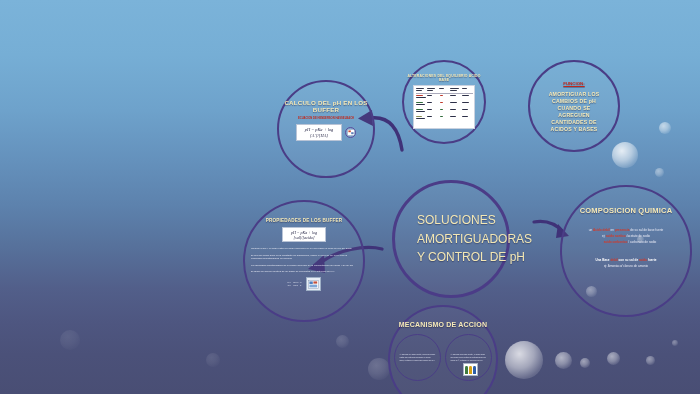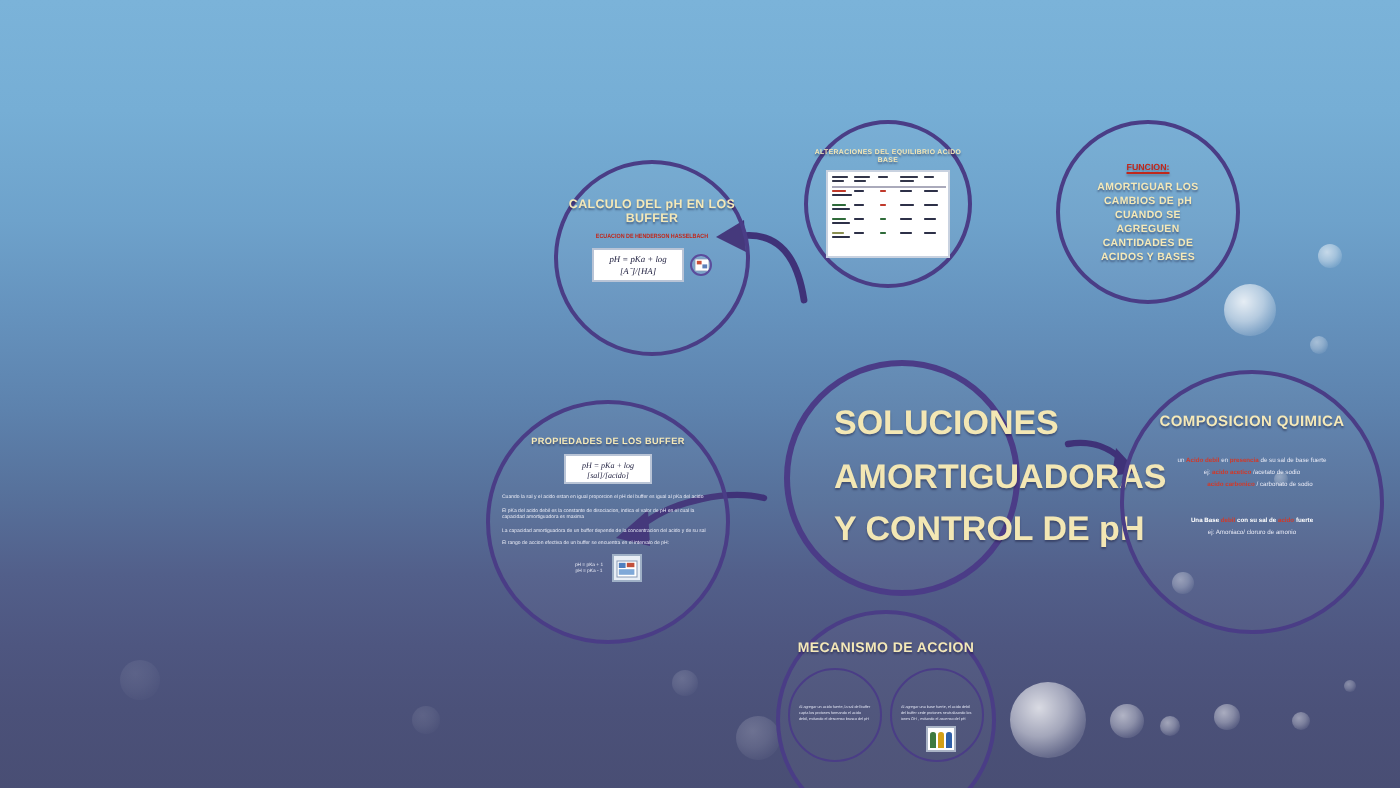--- a/index.html
+++ b/index.html
@@ -65,22 +65,22 @@
   }
   .ttl-red {
     color: #c0281c;
     font-weight: bold;
     text-decoration: underline;
     text-shadow: 0 1px 1px rgba(20,20,50,0.3);
   }
 
   
   #center-title {
-    font-size: 17px;
-    font-weight: bold;
+    font-size: 12px;
+    font-weight: normal;
     color: #f3e7b4;
     line-height: 1.55;
     text-align: left;
     padding-left: 22px;
     white-space: pre-line;
     text-shadow: 0 1px 1px rgba(20,20,50,0.4);
   }
 
   
   #node-calculo { left: 277px; top: 80px; width: 98px; height: 98px; }

